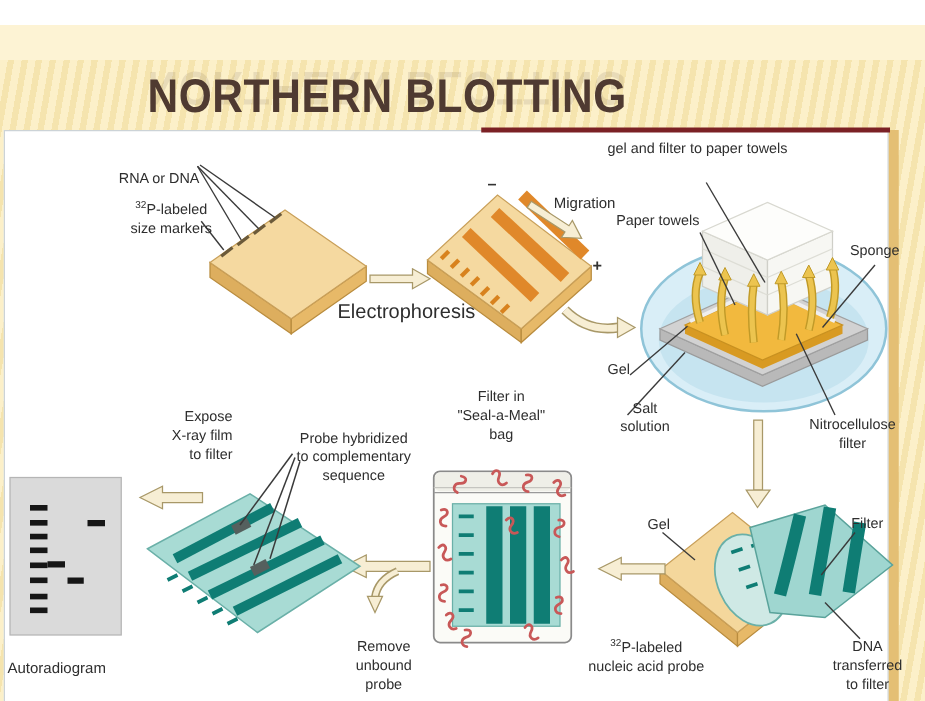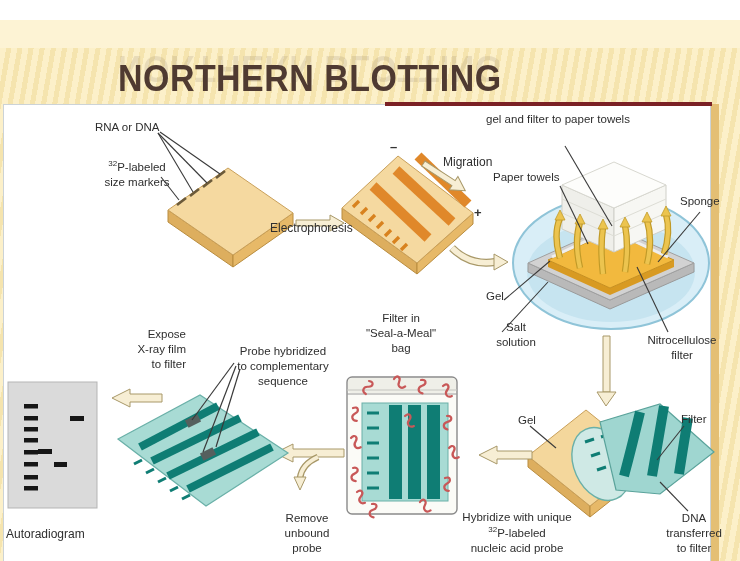--- a/index.html
+++ b/index.html
@@ -270,28 +270,28 @@
           <rect x="24" y="442" width="14" height="4.5"></rect>
         <rect x="24" y="455" width="14" height="4.5"></rect>
           <rect x="24" y="466" width="14" height="4.5"></rect>
         <rect x="70" y="396" width="14" height="5"></rect>
         <rect x="38" y="429" width="14" height="5"></rect>
         <rect x="54" y="442" width="13" height="5"></rect>
       </g>
     </g>
   </svg>
 
-  <div class="lbl left" style="left:95px;top:100px;white-space:nowrap;">RNA or DNA</div>
+  <div class="lbl left" style="left:95px;top:116px;white-space:nowrap;">RNA or DNA</div>
 
   <div class="lbl" style="left:82px;top:139px;width:110px;">
     <div><sup>32</sup><span>P-labeled</span></div>
     <div>size markers</div>
   </div>
 
-  <div class="lbl left" style="left:270px;top:201px;white-space:nowrap;font-size:12px;">Electrophoresis</div>
+  <div class="lbl left" style="left:270px;top:220px;white-space:nowrap;font-size:16px;">Electrophoresis</div>
 
   <div class="lbl left" style="left:443px;top:135px;white-space:nowrap;font-size:12px;">Migration</div>
   <div class="sign" style="left:390px;top:119px;">–</div>
   <div class="sign" style="left:474px;top:185px;">+</div>
 
   <div class="lbl" style="left:448px;top:92px;width:220px;">
     <div>gel and filter to paper towels</div>
   </div>
 
   <div class="lbl left" style="left:493px;top:150px;white-space:nowrap;">Paper towels</div>
@@ -308,21 +308,20 @@
 
   <div class="lbl left" style="left:518px;top:393px;">Gel</div>
   <div class="lbl left" style="left:681px;top:392px;">Filter</div>
   <div class="lbl" style="left:650px;top:491px;width:88px;">
     <div>DNA</div>
     <div>transferred</div>
     <div>to filter</div>
   </div>
 
   <div class="lbl" style="left:433px;top:490px;width:168px;">
-    <div>Hybridize with unique</div>
     <div><sup>32</sup><span>P-labeled</span></div>
     <div>nucleic acid probe</div>
   </div>
 
   <div class="lbl" style="left:342px;top:291px;width:118px;">
     <div>Filter in</div>
     <div>"Seal-a-Meal"</div>
     <div>bag</div>
   </div>
 

